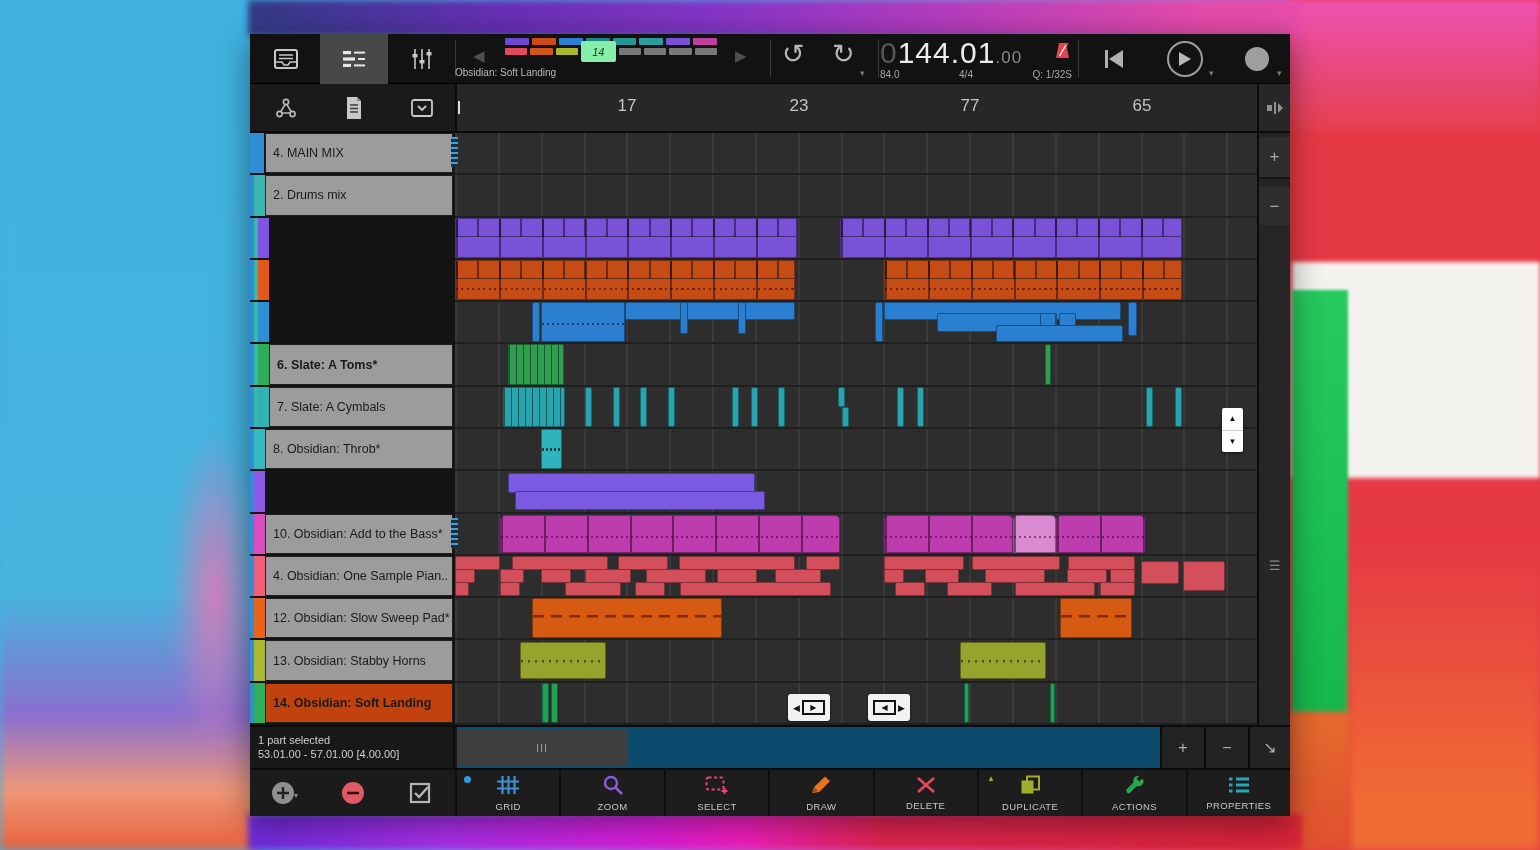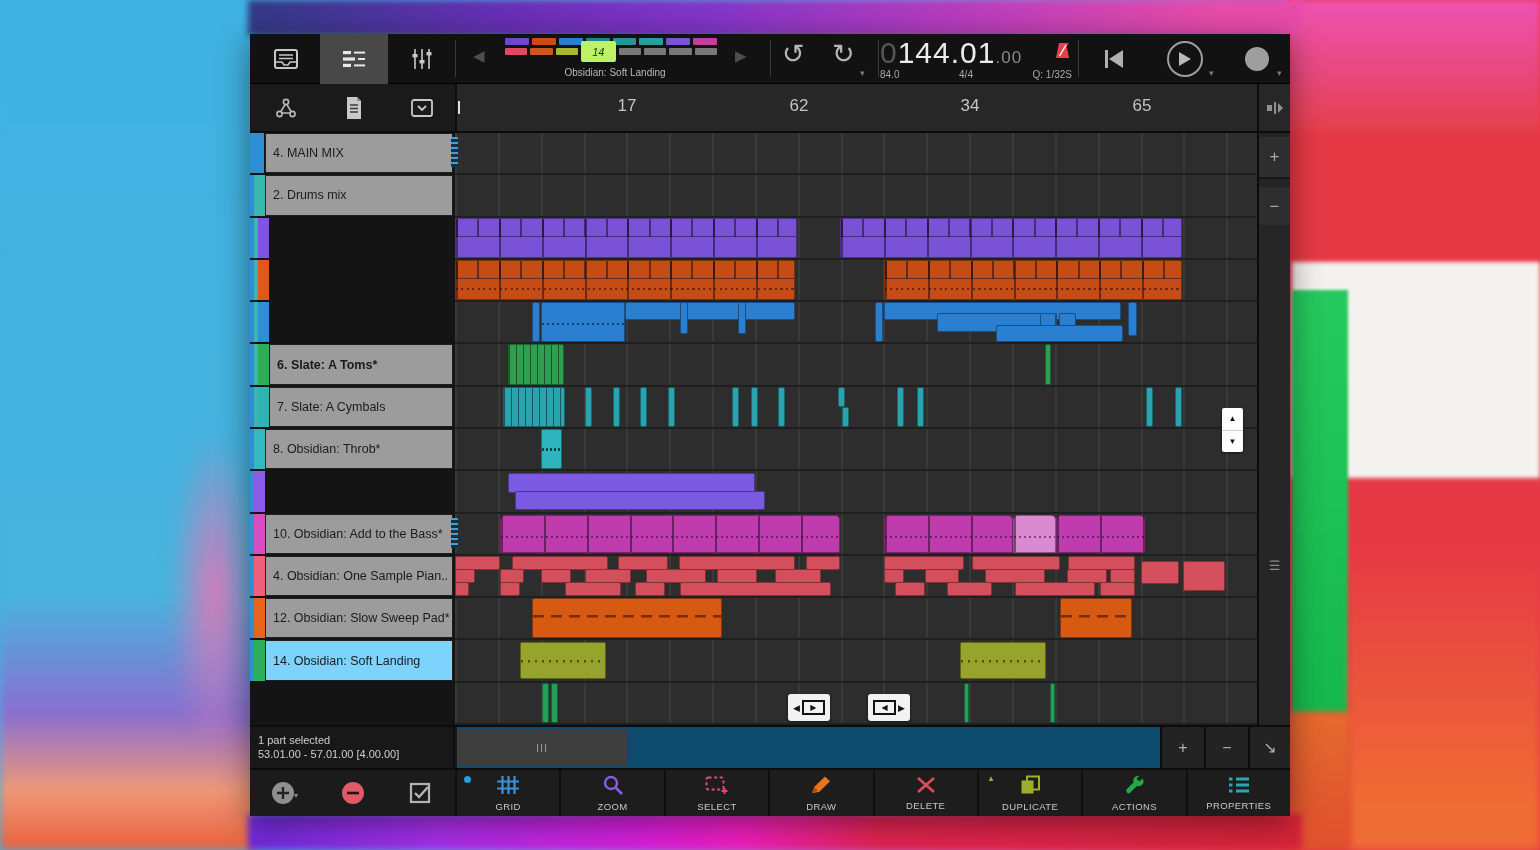--- a/index.html
+++ b/index.html
@@ -33,21 +33,21 @@
   .tb-cell { position:absolute; top:0; height:50px; width:68px; display:flex; align-items:center; justify-content:center; }
   .tb-cell.sel { background:#484848; }
   .tb-div { position:absolute; top:6px; bottom:6px; width:1px; background:#3a3a3a; }
   .mm-wrap { position:absolute; left:205px; top:0; width:320px; height:50px; }
   .mm-arrow { position:absolute; top:13px; font-size:15px; color:#4e4e4e; }
   .mm-strip { position:absolute; left:50px; top:4px; width:212px; }
   .mm-row { display:flex; gap:3px; margin-bottom:3px; }
   .mm-bar { width:24px; height:7px; border-radius:1px; }
   .mm-sel { width:38px; height:21px; margin-top:-7px; border-radius:2px; display:flex; align-items:center; justify-content:center;
     font-size:11px; color:#0b3a1c; position:relative; z-index:2; }
-  .mm-caption { position:absolute; left:0; right:0; top:33px; text-align:center; font-size:10px; color:#b8b8b8; }
+  .mm-caption { position:absolute; left:0; right:0; top:33px; text-align:left; font-size:10px; color:#b8b8b8; }
   .undo-wrap { position:absolute; left:526px; top:0; width:100px; height:50px; }
   .uglyph { position:absolute; top:4px; font-size:27px; color:#b4b4b4; font-family:"DejaVu Sans", sans-serif; font-weight:300; }
   .caret { color:#7a7a7a; font-size:9px; position:absolute; }
   .time-wrap { position:absolute; left:630px; top:2px; width:192px; height:46px; }
   .t-digits { font-weight:300; letter-spacing:1px; white-space:nowrap; }
   .t-pre { font-size:30px; color:#555; }
   .t-main { font-size:30px; color:#ececec; }
   .t-frac { font-size:17px; color:#8a8a8a; }
   .t-sub { position:absolute; left:0; right:0; bottom:2px; display:flex; justify-content:space-between; font-size:10px; color:#a8a8a8; }
   .metro { position:absolute; right:2px; top:6px; }
@@ -66,21 +66,21 @@
   .r2-right { position:absolute; left:1007px; top:0; width:33px; height:47px; background:#272727; border-left:2px solid #0c0c0c;
     display:flex; align-items:center; justify-content:center; }
 
   
   .main { position:relative; height:592px; display:flex; }
   .heads { position:relative; width:205px; background:#141414; }
   .thead { position:relative; height:calc(100% / 14); }
   .stripe { position:absolute; top:0; bottom:2px; }
   .tlabel { position:absolute; top:0; bottom:2px; right:2px; background:#9c9c9c; border:1px solid #1f1f1f;
     display:flex; align-items:center; padding-left:7px; font-size:12.5px; color:#1b1b1b; white-space:nowrap; overflow:hidden; }
-  .thead.sel .tlabel { background:#7dd3fc; }
+  .thead.sel .tlabel { background:#c2410c;font-weight:bold; }
   .bhandle { position:absolute; right:-3px; top:4px; width:7px; height:30px; z-index:4; border-radius:1px;
     background:repeating-linear-gradient(180deg,#3f9fdf 0 2.5px,#143041 2.5px 5px); }
   .grid { position:relative; width:802px; background-color:#2d2d2d;
     background-image:repeating-linear-gradient(90deg,#3a3a3a 0 2px,transparent 2px 42.85px); }
   .trow { position:relative; height:calc(100% / 14); border-bottom:2px solid #1f1f1f; }
   .clip { position:absolute; border:1px solid rgba(0,0,0,.38); border-radius:2px; }
   .clip.round { border-radius:5px 5px 2px 2px; }
   .tex-drum::after, .tex-mag::after { content:""; position:absolute; inset:0;
     background:repeating-linear-gradient(90deg,rgba(15,8,25,.5) 0 2px,transparent 2px 42.85px); }
   .tex-drum::before { content:""; position:absolute; left:0; right:0; top:0; height:46%;
@@ -192,21 +192,21 @@
               <div class="mm-bar" style="background: rgb(30, 134, 134);"></div>
               <div class="mm-bar" style="background: rgb(36, 148, 148);"></div>
               <div class="mm-bar" style="background: rgb(42, 158, 158);"></div>
               <div class="mm-bar" style="background: rgb(122, 82, 216);"></div>
               <div class="mm-bar" style="background: rgb(191, 63, 160);"></div>
             </div>
           <div class="mm-row" id="mm-bottom">
               <div class="mm-bar" style="background: rgb(224, 74, 94);"></div>
               <div class="mm-bar" style="background: rgb(210, 85, 26);"></div>
               <div class="mm-bar" style="background: rgb(168, 184, 42);"></div>
-              <div class="mm-sel" style="background: #bef264; font-style: italic;">14</div>
+              <div class="mm-sel" style="background: #86efac; font-style: italic;">14</div>
               <div class="mm-bar" style="background: rgb(120, 120, 120);"></div>
               <div class="mm-bar" style="background: rgb(120, 120, 120);"></div>
               <div class="mm-bar" style="background: rgb(120, 120, 120);"></div>
               <div class="mm-bar" style="background: rgb(120, 120, 120);"></div>
             </div>
         </div>
         <span class="mm-arrow" style="left:280px">▶</span>
         <div class="mm-caption">Obsidian: Soft Landing</div>
       </div>
       <div class="tb-div" style="left:520px"></div>
@@ -267,22 +267,22 @@
       </div>
       <div class="r2-cell" style="left:138px">
         <svg width="24" height="22" viewBox="0 0 24 22">
           <rect x="2" y="3" width="20" height="16" rx="2" fill="none" stroke="#c8c8c8" stroke-width="1.8"></rect>
           <path d="M8 9l4 4 4-4" fill="none" stroke="#c8c8c8" stroke-width="1.8"></path>
         </svg>
       </div>
       <div class="ruler" id="ruler">
         <div class="ruler-mark"></div>
       <span class="tick" style="left: 170px;">17</span>
-          <span class="tick" style="left: 342px;">62</span>
-          <span class="tick" style="left: 513px;">34</span>
+          <span class="tick" style="left: 342px;">23</span>
+          <span class="tick" style="left: 513px;">77</span>
           <span class="tick" style="left: 685px;">65</span>
         </div>
       <div class="r2-right">
         <svg width="18" height="14" viewBox="0 0 18 14">
           <rect x="1" y="4" width="5" height="6" fill="#909090"></rect>
           <rect x="8" y="1" width="2" height="12" fill="#909090"></rect>
           <path d="M12 2l5 5-5 5z" fill="#909090"></path>
         </svg>
       </div>
     </div>
@@ -343,20 +343,25 @@
           </div>
           <div class="thead">
             <div class="stripe" style="left: 0px; width: 4px; background: rgb(47, 143, 214);"></div>
             <div class="stripe" style="left: 4px; width: 11px; background: rgb(240, 96, 122);"></div>
             <div class="tlabel" style="left: 15px;">4. Obsidian: One Sample Pian..</div>
           </div>
           <div class="thead">
             <div class="stripe" style="left: 0px; width: 4px; background: rgb(47, 143, 214);"></div>
             <div class="stripe" style="left: 4px; width: 11px; background: rgb(232, 100, 26);"></div>
             <div class="tlabel" style="left: 15px;">12. Obsidian: Slow Sweep Pad*</div>
+          </div>
+          <div class="thead">
+            <div class="stripe" style="left: 0px; width: 4px; background: rgb(47, 143, 214);"></div>
+            <div class="stripe" style="left: 4px; width: 11px; background: rgb(170, 184, 50);"></div>
+            <div class="tlabel" style="left: 15px;">13. Obsidian: Stabby Horns</div>
           </div>
           <div class="thead sel">
             <div class="stripe" style="left: 0px; width: 4px; background: rgb(47, 143, 214);"></div>
             <div class="stripe" style="left: 4px; width: 11px; background: rgb(47, 174, 94);"></div>
             <div class="tlabel" style="left: 15px;">14. Obsidian: Soft Landing</div>
           </div>
         </div>
       <div class="grid" id="grid">
           <div class="trow"></div>
           <div class="trow"></div>

